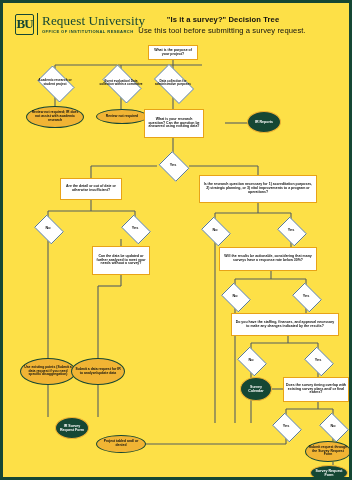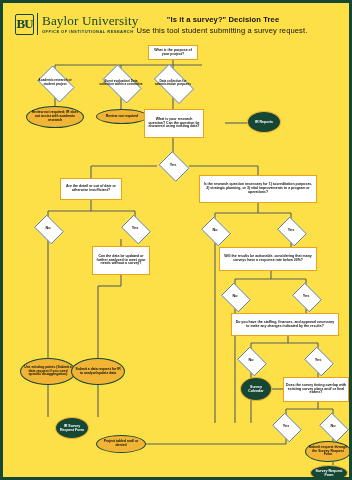--- a/index.html
+++ b/index.html
@@ -87,26 +87,26 @@
   }
 </style>
 </head>
 <body>
 
 <div id="page">
 
   <div class="logo">
     <div class="logo-mark">BU</div>
     <div class="logo-rule"></div>
-    <div class="logo-name">Baylor University</div>
+    <div class="logo-name">Request University</div>
     <div class="logo-sub">OFFICE OF INSTITUTIONAL RESEARCH</div>
   </div>
 
   <div class="title">"Is it a survey?"  Decision Tree</div>
-  <div class="subtitle">Use this tool student submitting a survey request.</div>
+  <div class="subtitle">Use this tool before submitting a survey request.</div>
 
   <svg id="wires" viewBox="0 0 352 480">
     <g stroke="#555e61" stroke-width="1.1" fill="none">
 
       <path d="M170,57 L170,62"></path>
 
       <path d="M52,62 L199,62"></path>
       <path d="M52,62 L52,68"></path>
       <path d="M118,62 L118,68"></path>
       <path d="M170,62 L170,68"></path>

